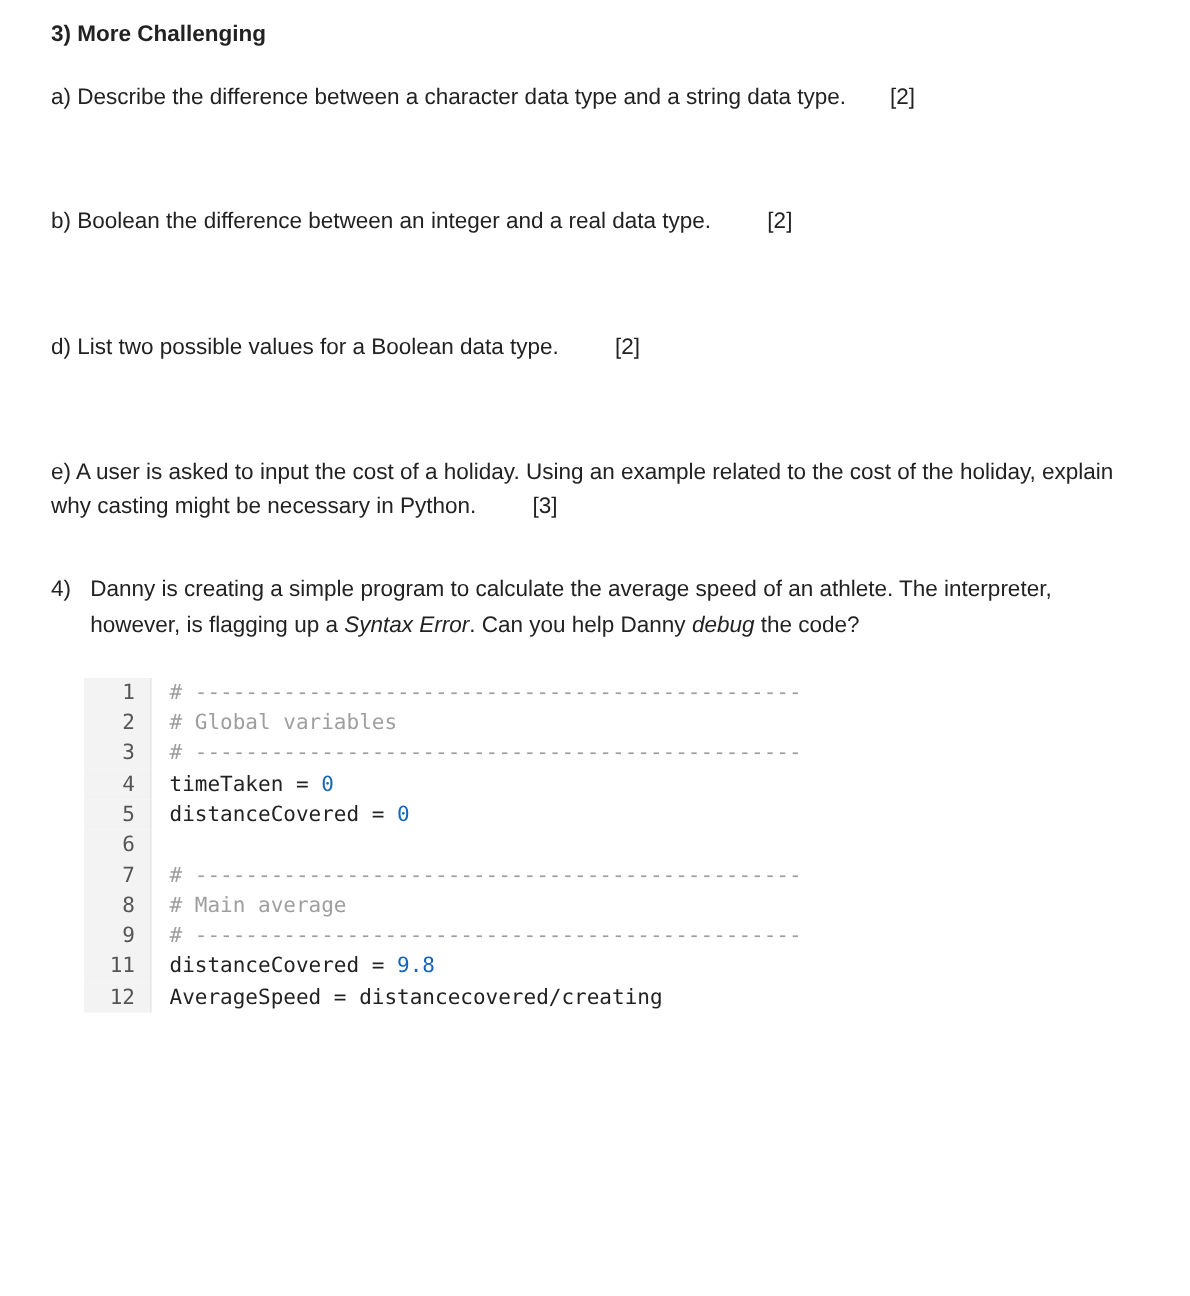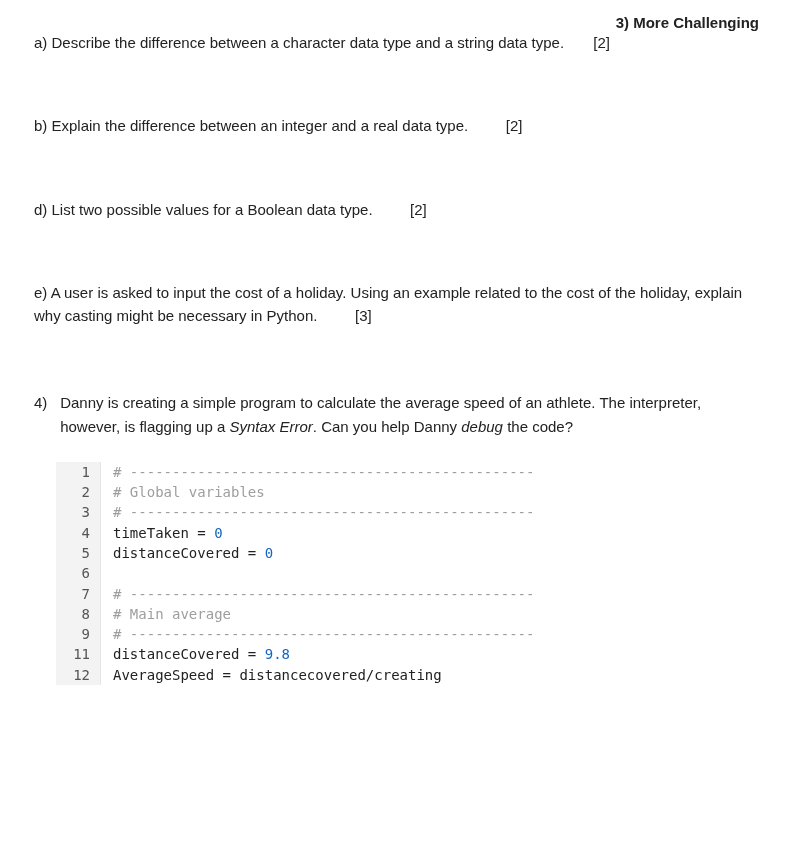--- a/index.html
+++ b/index.html
@@ -11,37 +11,37 @@
     width: 793px;
   }
   .page {
     box-sizing: border-box;
     width: 793px;
     padding: 14px 34px 30px 34px;
   }
   .section-title {
     font-weight: 700;
     font-size: 15px;
-    text-align: right;
+    margin-bottom: 22px;
   }
   .q {
     font-size: 15px;
     line-height: 1.55;
     margin-bottom: 60px;
   }
   .q .label, .q .text, .q .marks {
     display: inline;
   }
   .marks {
     white-space: pre;
   }
   .q4 {
     font-size: 15px;
     line-height: 1.55;
-    margin-top: 64px;
+    margin-top: 32px;
     margin-bottom: 24px;
   }
   .q4-num { display:inline-block; width: 22px; vertical-align: top;}
   .q4-body { display:inline-block; width: 690px; vertical-align: top;}
   em.italic { font-style: italic; }
 
   
   .codewrap {
     margin-left: 22px;
     width: 706px;
@@ -81,21 +81,21 @@
   <div class="q">
     <span class="label">a)</span>
     <span> </span>
     <span class="text">Describe the difference between a character data type and a string data type.</span>
     <span class="marks">      </span><span>[2]</span>
   </div>
 
   <div class="q">
     <span class="label">b)</span>
     <span> </span>
-    <span class="text">Explain the difference between an integer and a real data type.</span>
+    <span class="text">Boolean the difference between an integer and a real data type.</span>
     <span class="marks">        </span><span>[2]</span>
   </div>
 
 
   <div class="q">
     <span class="label">d)</span>
     <span> </span>
     <span class="text">List two possible values for a Boolean data type.</span>
     <span class="marks">        </span><span>[2]</span>
   </div>

